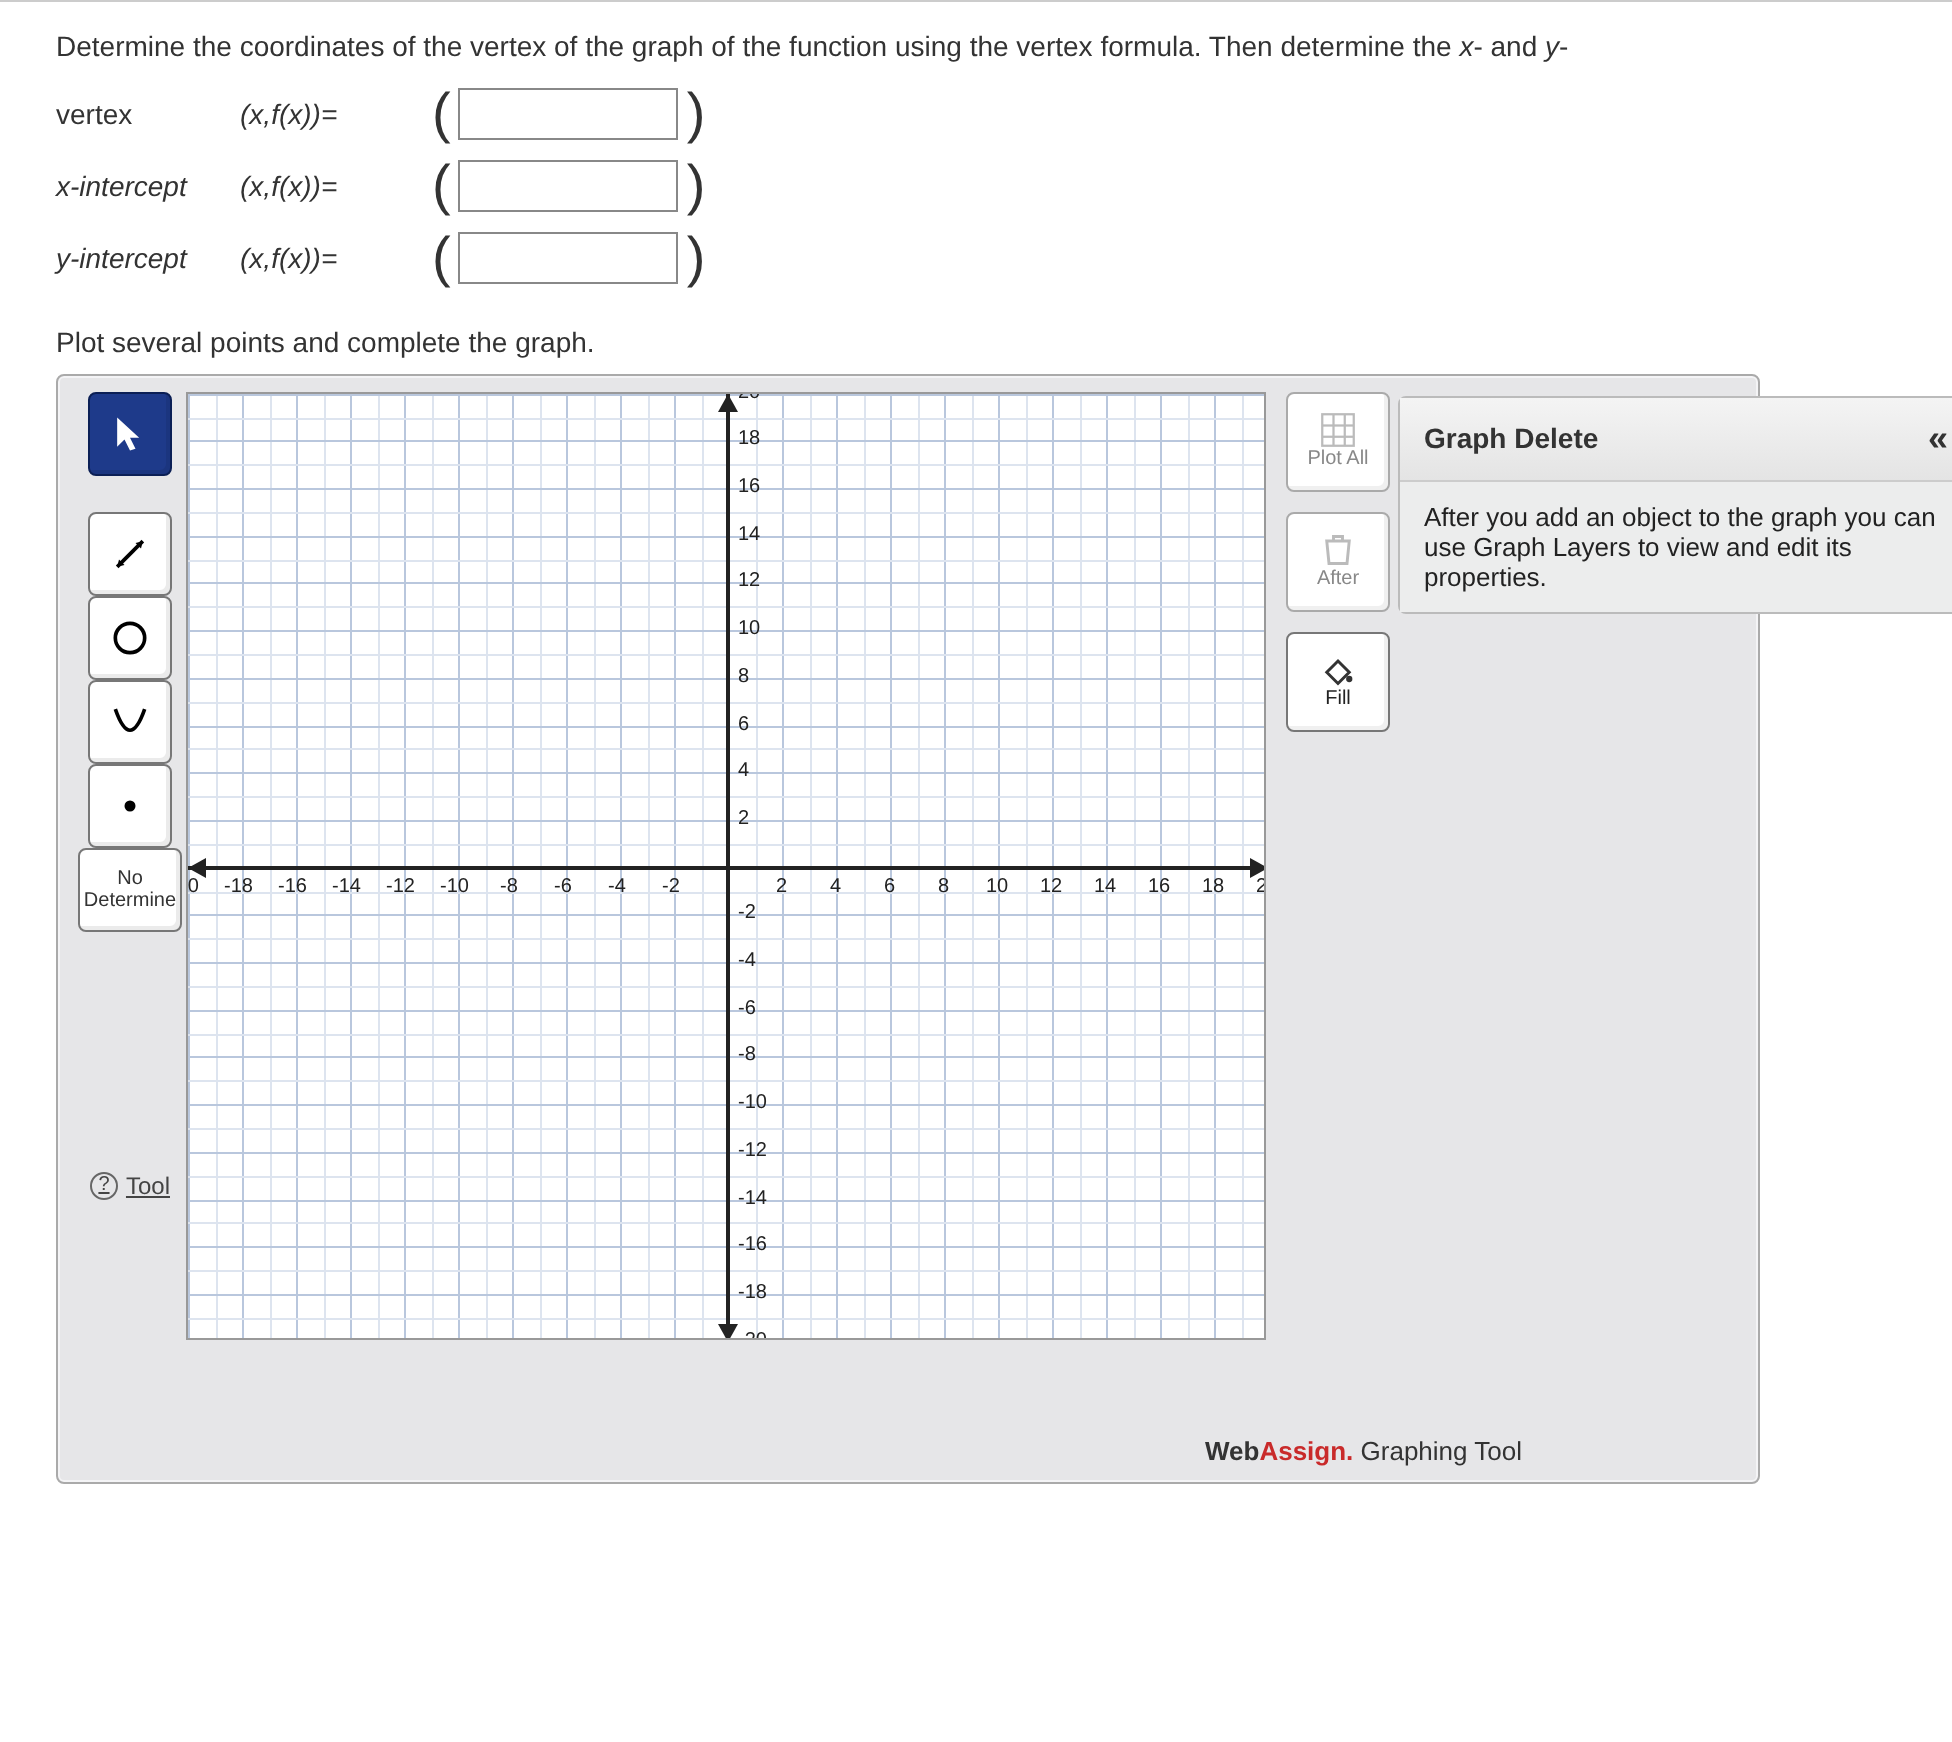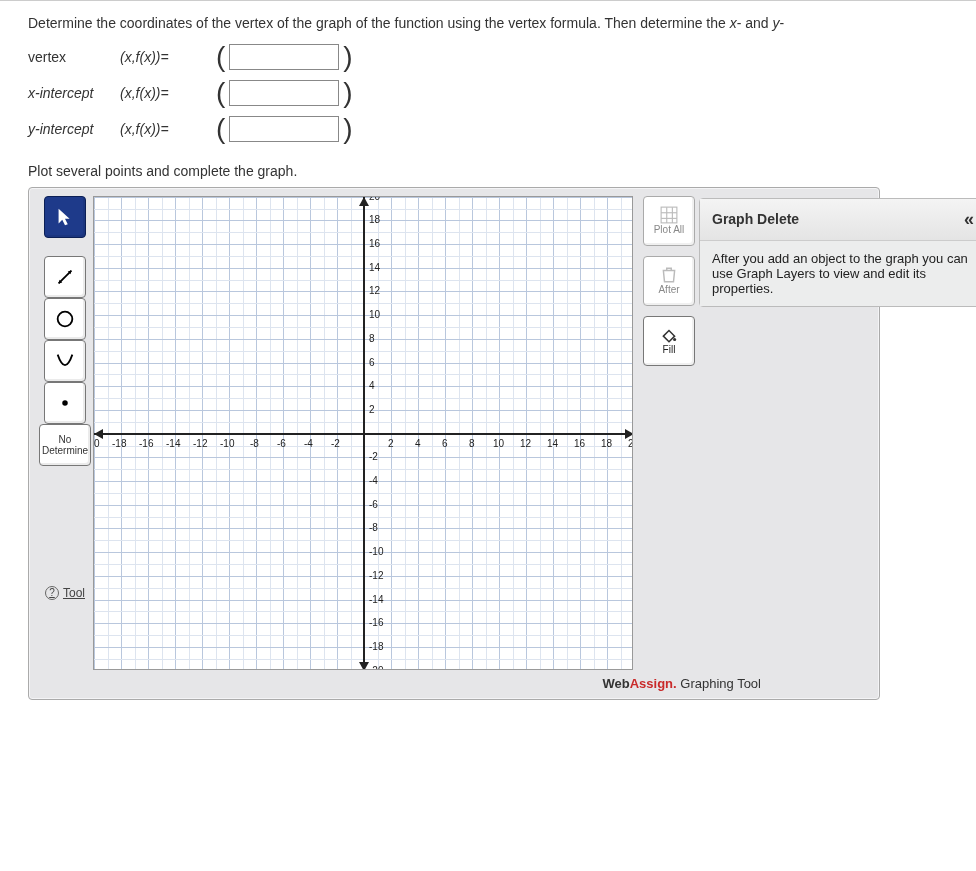--- a/index.html
+++ b/index.html
@@ -40,21 +40,21 @@
   .arrow.left { border-top:5px solid transparent;border-bottom:5px solid transparent;border-right:9px solid #222;}
   .arrow.right{ border-top:5px solid transparent;border-bottom:5px solid transparent;border-left:9px solid #222;}
   .sidebtns { width:64px; padding-left:10px; display:flex; flex-direction:column; gap:10px; }
   .sidebtn { width:52px; height:50px; border:1px solid #aaa; border-radius:4px; background:#fff; display:flex; flex-direction:column; align-items:center; justify-content:center; font-size:10px; color:#888; box-shadow:inset -2px -2px 0 rgba(0,0,0,.06);}
   .sidebtn .ic { width:18px;height:18px; display:flex;align-items:center;justify-content:center;}
   .sidebtn.fill { color:#222; cursor:pointer; border-color:#777;}
   .layers { position:absolute; left:670px; top:10px; width:288px; border:1px solid #bbb; border-radius:4px; background:#eceded; box-shadow:0 1px 0 #fff inset;}
   .layers-hd { padding:10px 12px; font-weight:bold; display:flex; justify-content:space-between; align-items:center; border-bottom:1px solid #ccc; background:linear-gradient(#f4f4f4,#e4e4e4);}
   .layers-body { padding:10px 12px; font-size:13px; color:#222; background:#eceded;}
   .chev { font-size:18px; font-weight:bold;}
-  .webassign { text-align:right; padding:6px 110px 0 0; font-size:13px;}
+  .webassign { text-align:right; padding:6px 110px 0 0; font-size:13px;margin-top:42px;}
   .webassign .wa { font-weight:bold;}
   .webassign .wb { color:#c92a2a; font-weight:bold;}
 </style>
 </head>
 <body>
 
 <div class="page">
   <div class="question-text">
     <span>Determine the coordinates of the vertex of the graph of the function using the vertex formula. Then determine the </span><i>x</i><span>- and </span><i>y</i><span>-</span><br>
   </div>

